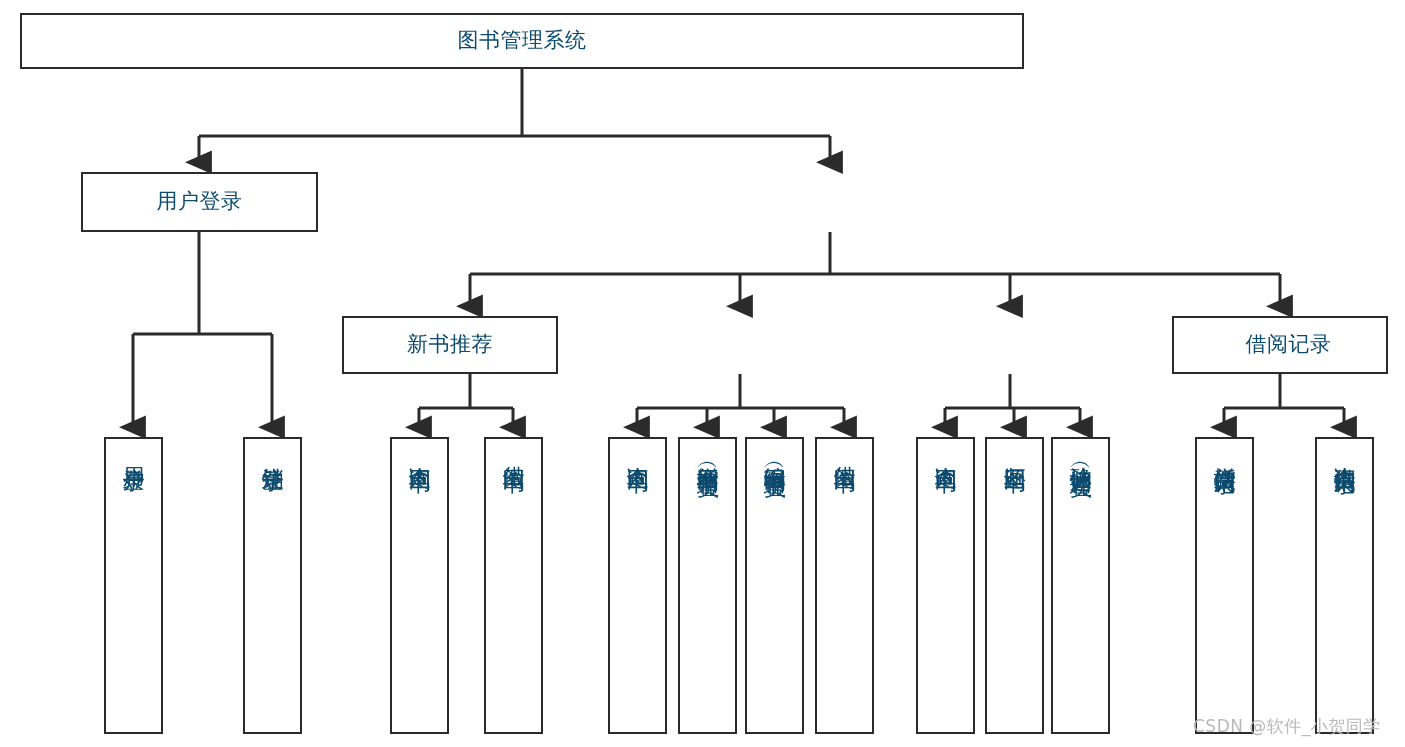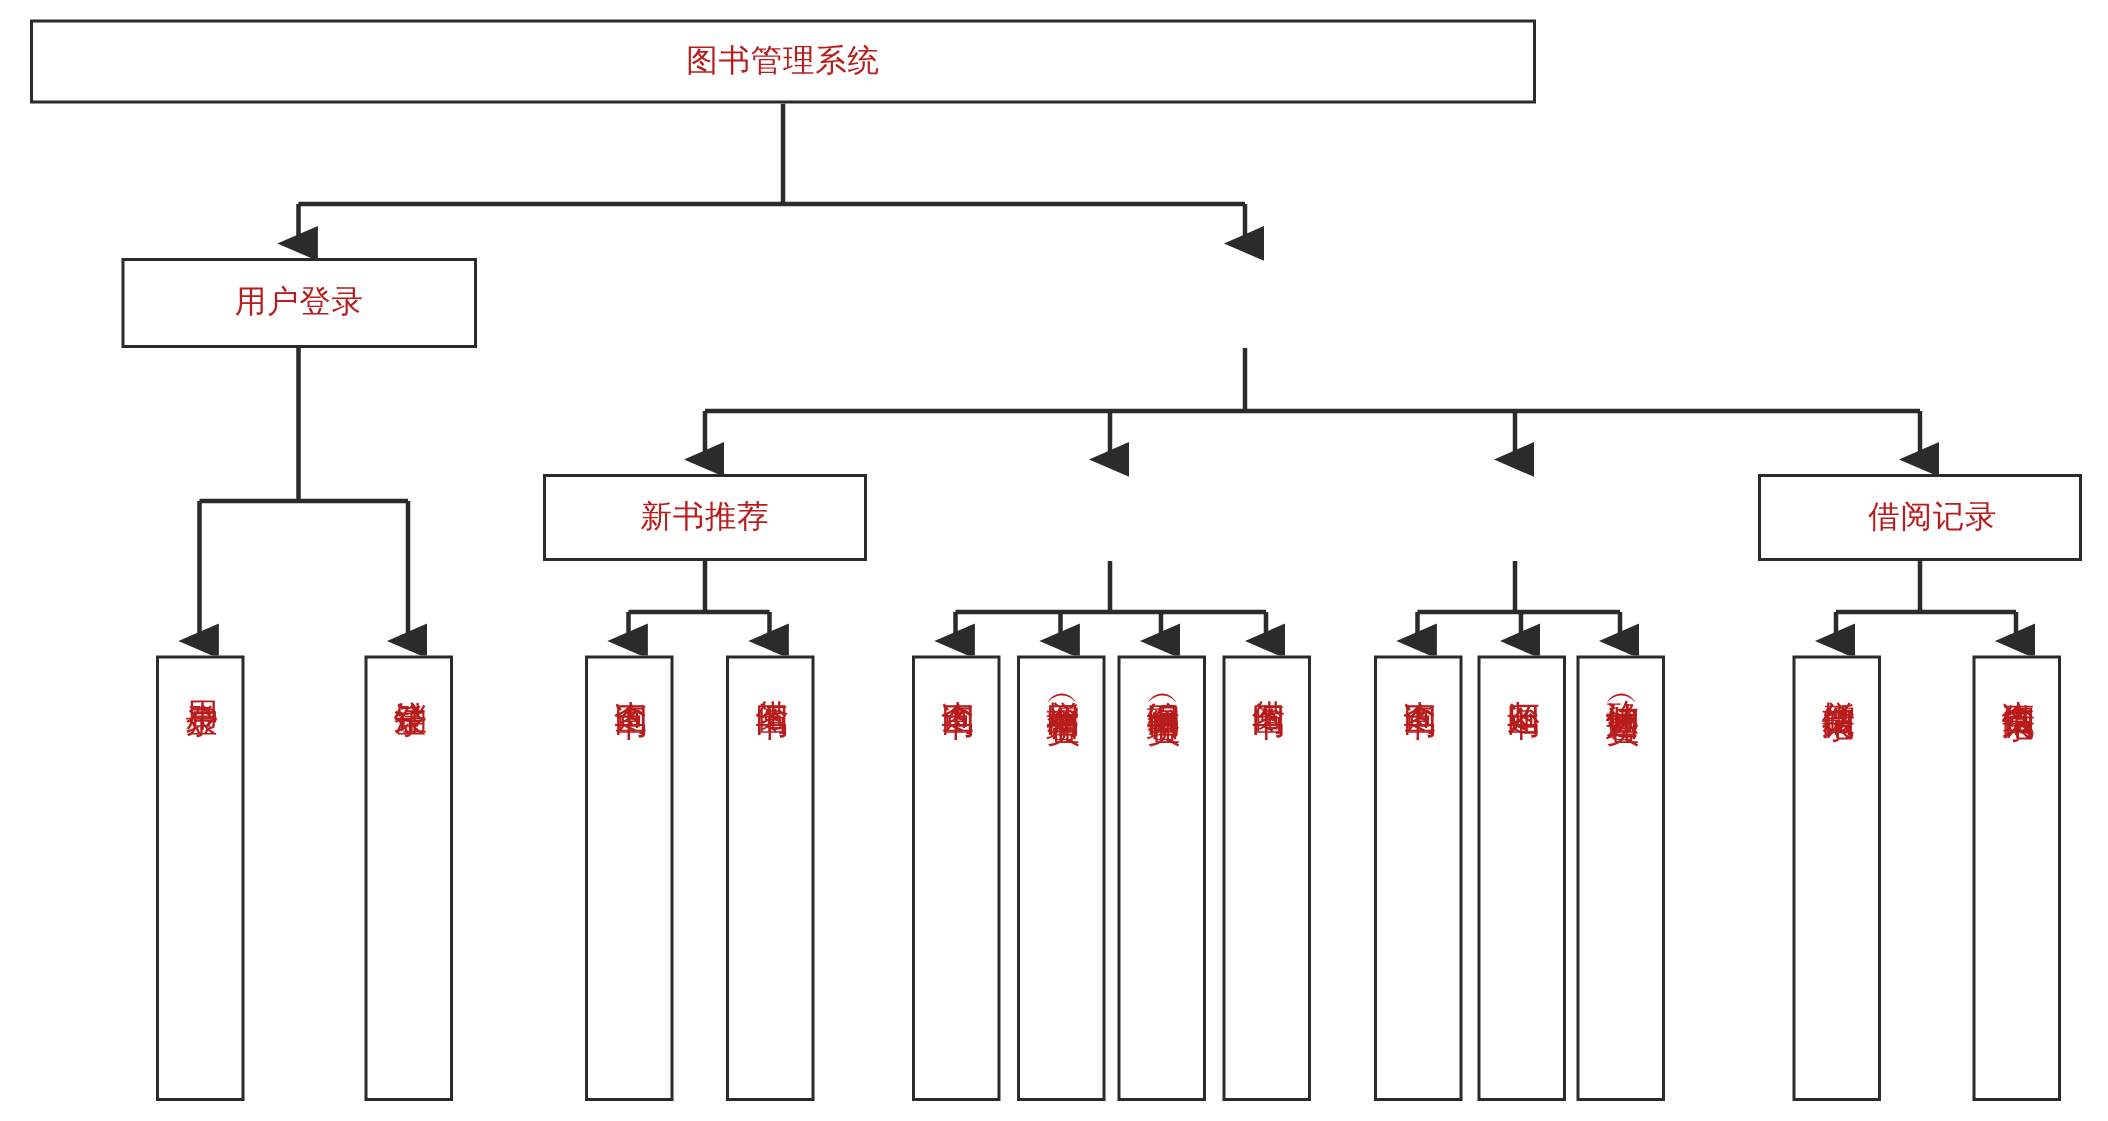--- a/index.html
+++ b/index.html
@@ -35,21 +35,21 @@
     display: flex;
     align-items: center;
     justify-content: center;
     z-index: 2;
   }
   .node-label {
     display: block;
     text-align: left;
     line-height: 1.12;
     letter-spacing: 0.5px;
-    color: #b91c1c;
+    color: #0c4a6e;
   }
   
   .node.horiz .node-label {
     font-size: 21px;
     white-space: nowrap;
   }
   
   .node.vert {
     align-items: flex-start;
     padding-top: 10px;
@@ -128,21 +128,21 @@
   </svg>
 
   <div class="node horiz" style="left: 20px; top: 13px; width: 1004px; height: 56px;">
     <span class="node-label">图书管理系统</span>
   </div>
 
   <div class="node horiz" style="left: 81px; top: 172px; width: 237px; height: 60px;">
     <span class="node-label">用户登录</span>
   </div>
 
-  <div class="node horiz" style="left: 362px; top: 316px; width: 216px; height: 58px;">
+  <div class="node horiz" style="left: 342px; top: 316px; width: 216px; height: 58px;">
     <span class="node-label">新书推荐</span>
   </div>
   <div class="node horiz" style="left: 1172px; top: 316px; width: 216px; height: 58px; padding-left: 17px;">
     <span class="node-label">借阅记录</span>
   </div>
 
   <div class="node vert" style="left: 104px; top: 437px; width: 59px; height: 297px;">
     <span class="node-label">用户登录</span>
   </div>
   <div class="node vert" style="left: 243px; top: 437px; width: 59px; height: 297px;">
@@ -175,14 +175,15 @@
   <div class="node vert" style="left: 1051px; top: 437px; width: 59px; height: 297px;">
     <span class="node-label">确认归还（管理员）</span>
   </div>
   <div class="node vert" style="left: 1195px; top: 437px; width: 59px; height: 297px;">
     <span class="node-label">新增借阅记录</span>
   </div>
   <div class="node vert" style="left: 1315px; top: 437px; width: 59px; height: 297px;">
     <span class="node-label">查询借阅记录</span>
   </div>
 
+  <div class="watermark" style="left: 1193px; top: 715px;">CSDN @软件_小贺同学</div>
 
 </div>
 
 </body></html>

